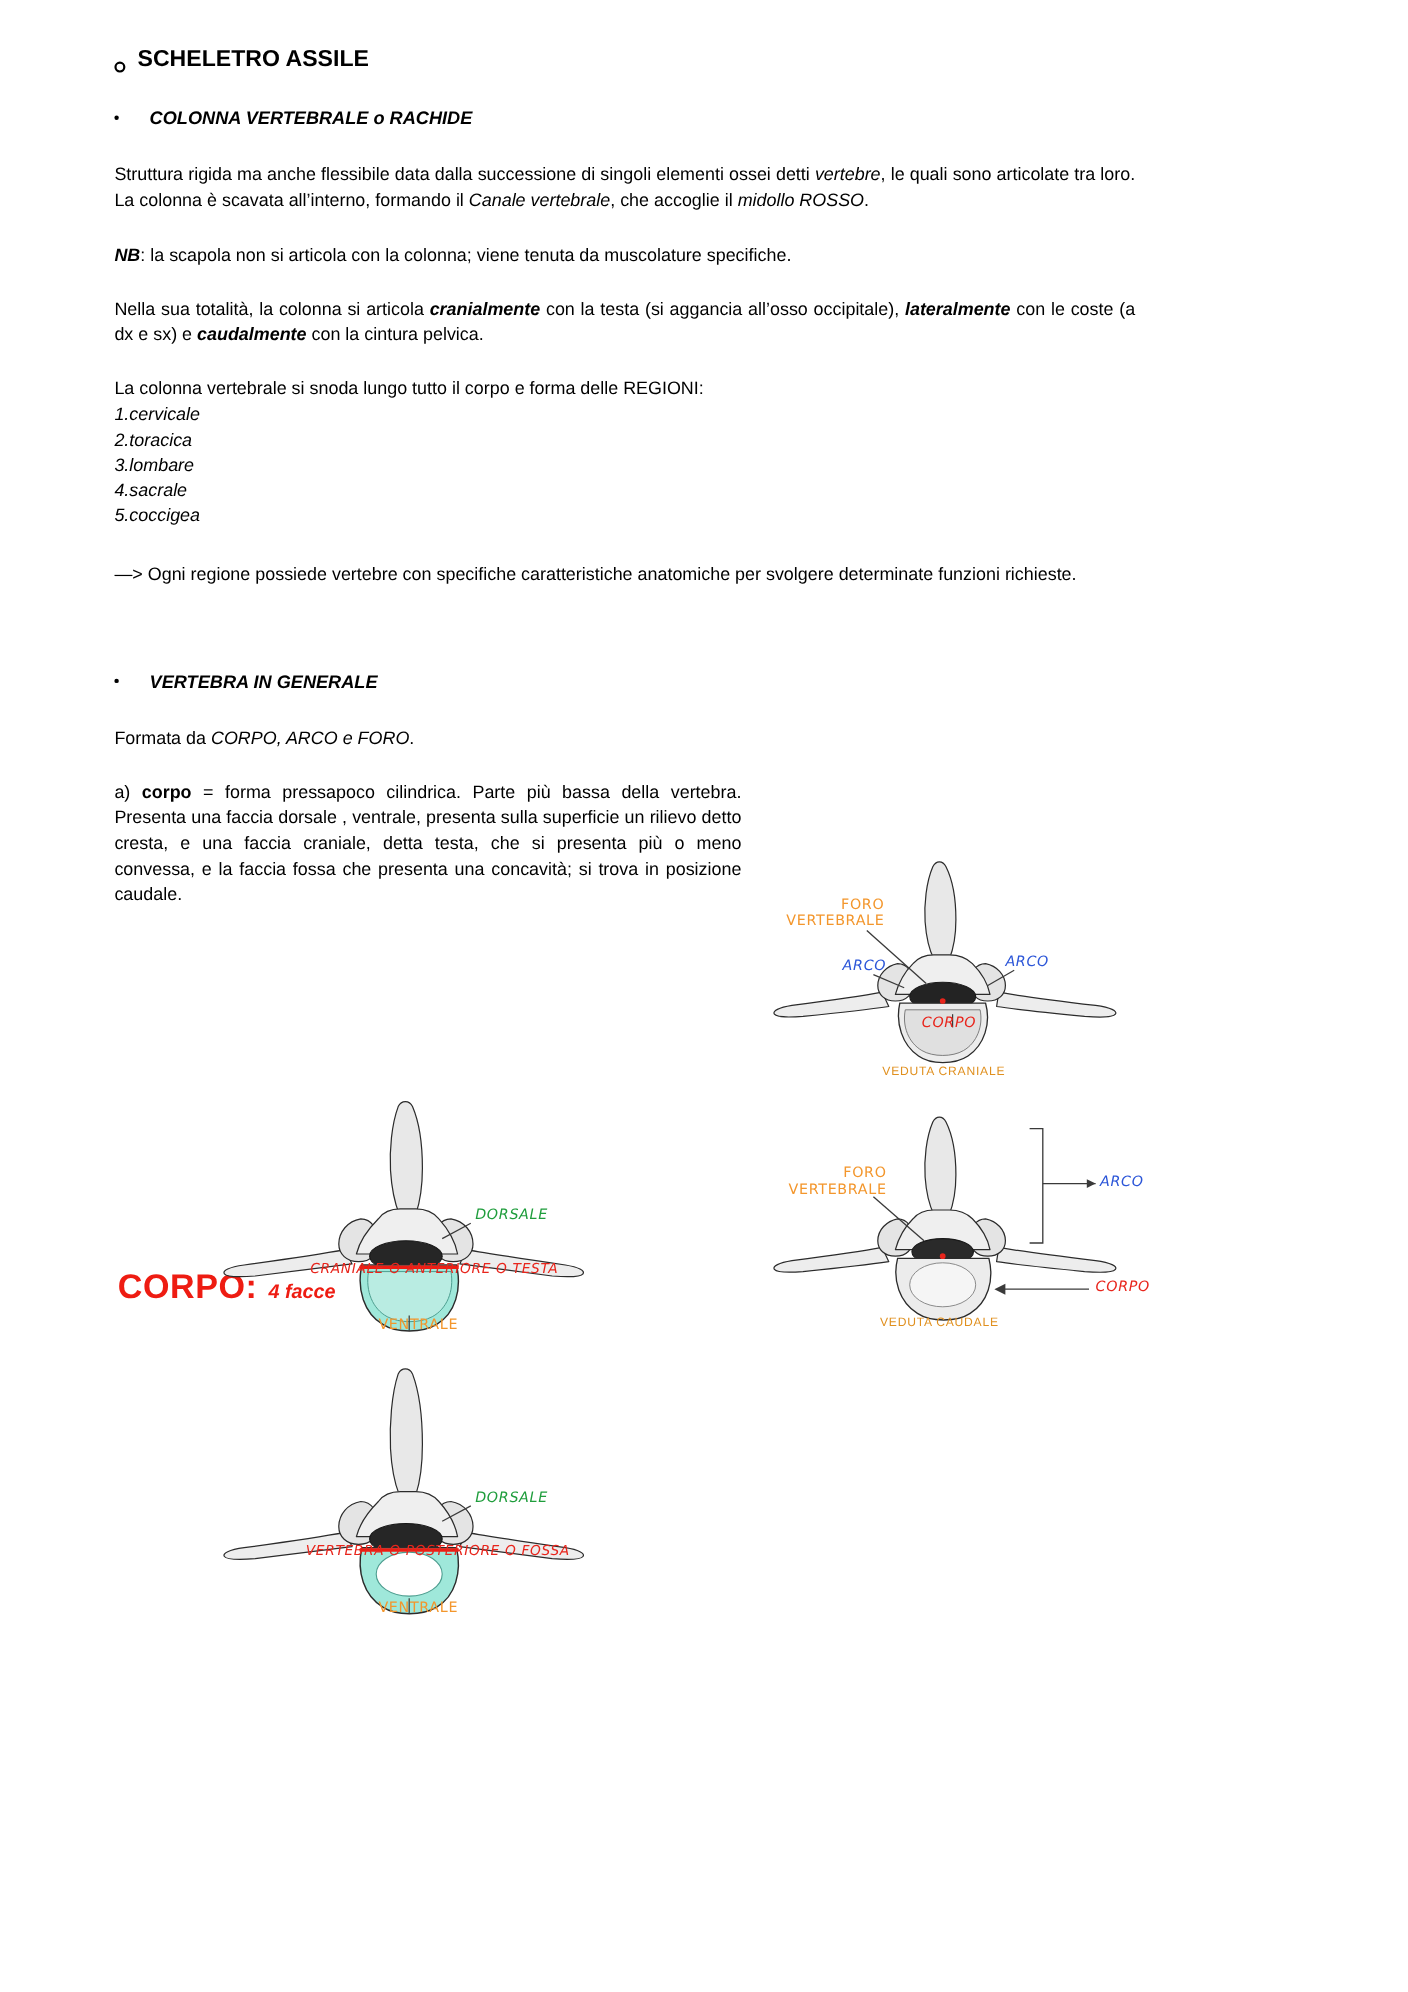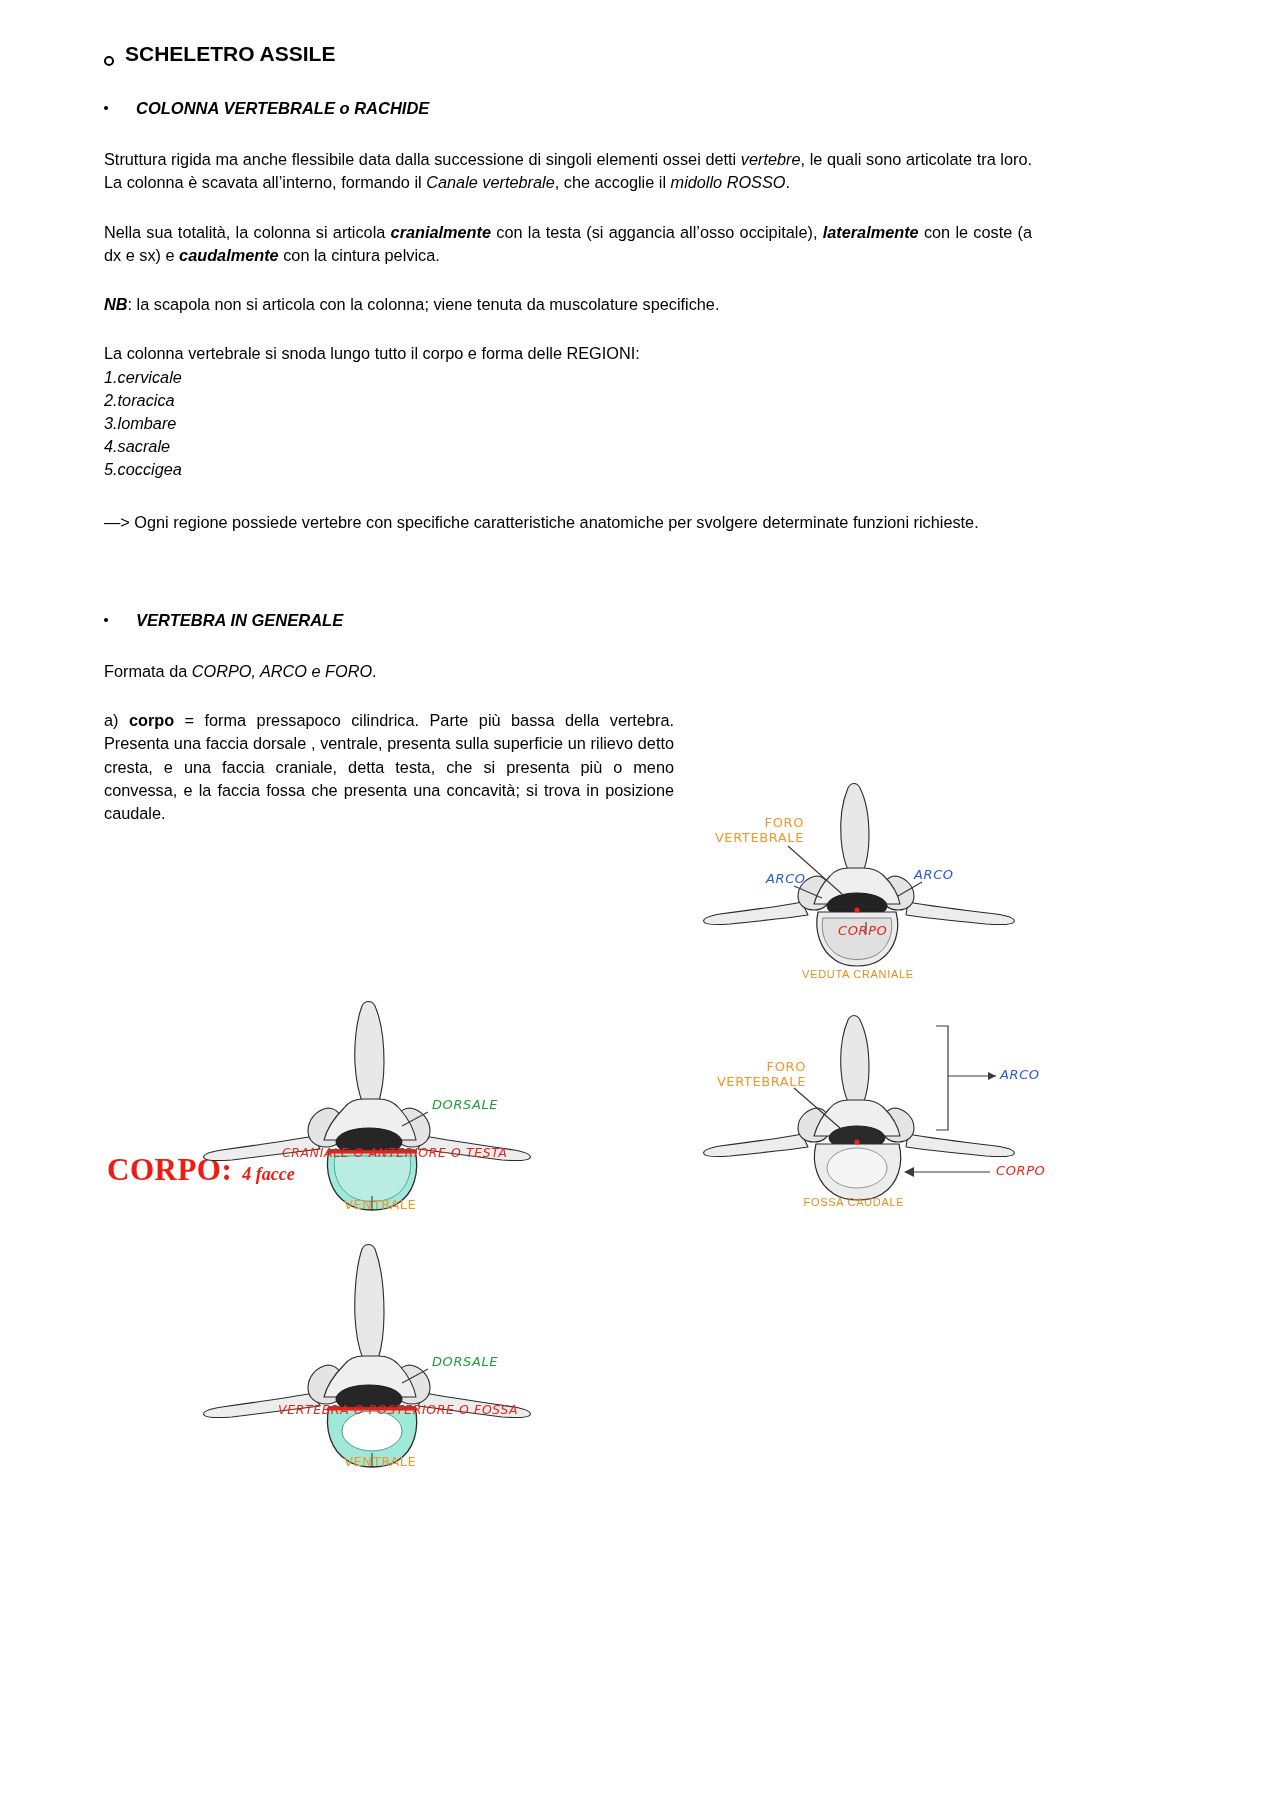--- a/index.html
+++ b/index.html
@@ -94,21 +94,21 @@
   .bi { font-weight: bold; font-style: italic; }
 
   .narrow { width: 570px; text-align: justify; }
 
   
   .corpo-heading {
     position: absolute;
     left: 107px;
     top: 1152px;
     color: #ee1c12;
-    font-family: Liberation Serif, serif;
+    font-family: Liberation Sans, sans-serif;
     font-weight: bold;
     font-size: 31px;
     letter-spacing: 0.5px;
     white-space: nowrap;
   }
   .corpo-heading .facce {
     font-size: 18px;
     font-style: italic;
     margin-left: 10px;
     letter-spacing: 0;
@@ -156,25 +156,25 @@
     <h3 class="subsection-title">
       <span class="dot-bullet"></span>
       <span>COLONNA VERTEBRALE o RACHIDE</span>
     </h3>
 
     <p class="body gap-lg">
       <span>Struttura rigida ma anche flessibile data dalla successione di singoli elementi ossei detti </span><em>vertebre</em><span>, le quali sono articolate tra loro. La colonna è scavata all’interno, formando il </span><em>Canale vertebrale</em><span>, che accoglie il </span><em>midollo ROSSO</em><span>.</span>
     </p>
 
     <p class="body gap-md">
+      <span class="bi">NB</span><span>: la scapola non si articola con la colonna; viene tenuta da muscolature specifiche.</span>
+    </p>
+
+    <p class="body gap-md">
       <span>Nella sua totalità, la colonna si articola </span><span class="bi">cranialmente</span><span> con la testa (si aggancia all’osso occipitale), </span><span class="bi">lateralmente</span><span> con le coste (a dx e sx) e </span><span class="bi">caudalmente</span><span> con la cintura pelvica.</span>
-    </p>
-
-    <p class="body gap-md">
-      <span class="bi">NB</span><span>: la scapola non si articola con la colonna; viene tenuta da muscolature specifiche.</span>
     </p>
 
     <p class="body gap-md">La colonna vertebrale si snoda lungo tutto il corpo e forma delle REGIONI:</p>
 
     <div>
       <p class="list-line">1.cervicale</p>
       <p class="list-line">2.toracica</p>
       <p class="list-line">3.lombare</p>
       <p class="list-line">4.sacrale</p>
       <p class="list-line">5.coccigea</p>
@@ -264,21 +264,21 @@
       <polygon points="214,162 224,157 224,167" fill="#3a3a3a"></polygon>
     </svg>
 
     <div class="lbl orange" style="left:16px; top:50px; width:100px;">
       <div>FORO</div>
       <div>VERTEBRALE</div>
     </div>
     <div class="lbl blue italic" style="left:310px; top:58px;">ARCO</div>
     <div class="lbl red italic" style="left:306px; top:154px;">CORPO</div>
 
-    <div class="fig-caption" style="position:absolute; left:34px; top:186px; width:260px;">FOSSA CAUDALE</div>
+    <div class="fig-caption" style="position:absolute; left:34px; top:186px; width:260px;">VEDUTA CAUDALE</div>
   </div>
 
   <div class="figure" style="left:196px; top:1000px; width:330px; height:240px;">
     <svg width="330" height="225" viewBox="0 0 330 225" aria-hidden="true">
       <g stroke="#2b2b2b" fill="#f2f2f2" stroke-width="1.1" stroke-linejoin="round">
 
         <path d="M166 6 C160 22 158 46 159 64 C160 80 163 94 167 104 L182 104 C186 92 188 78 188 62 C188 42 185 20 179 6 C176 0 169 0 166 6 Z" fill="#e8e8e8"></path>
 
         <path d="M118 136 C96 140 62 145 26 150 C12 152 6 155 8 158 C10 161 22 161 36 160 C70 156 102 152 124 149 Z" fill="#ededed"></path>
         <path d="M228 136 C250 140 284 145 318 150 C330 152 336 155 334 158 C332 161 320 161 306 160 C274 156 244 152 222 149 Z" fill="#ededed"></path>

